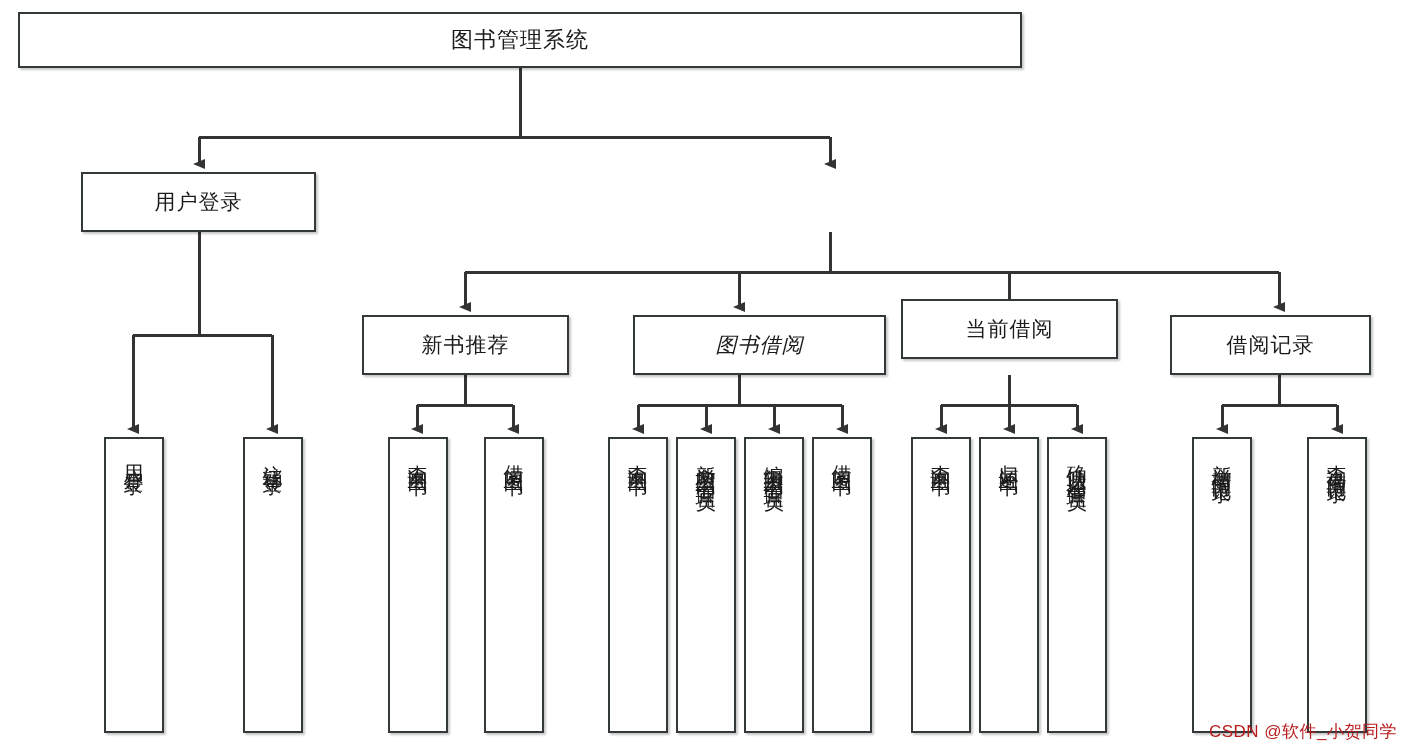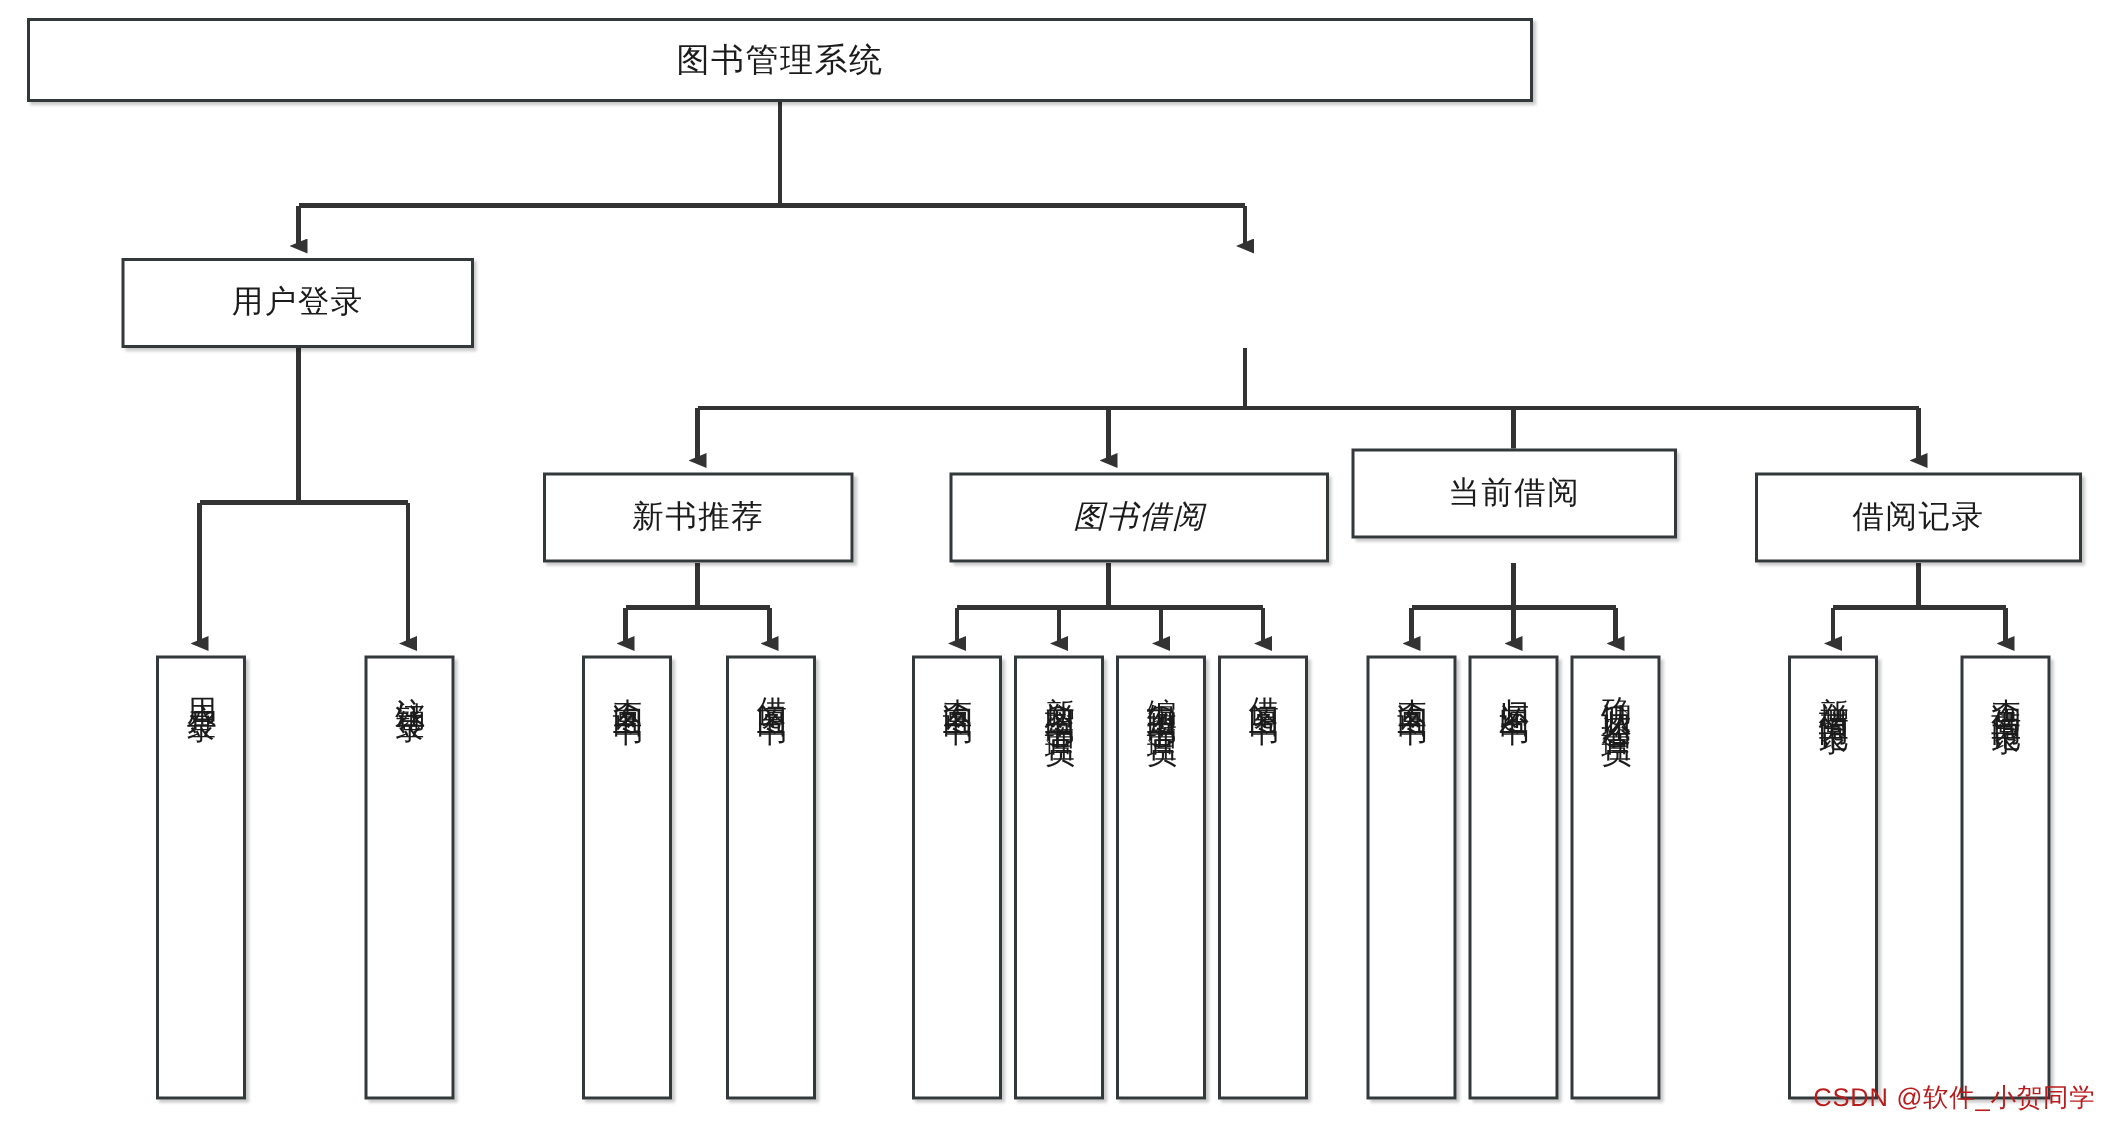--- a/index.html
+++ b/index.html
@@ -142,21 +142,21 @@
   </div>
 
   <div class="node level3" style="left:633px; top:315px; width:253px; height:60px;font-style:italic;">
     <span class="node-label">图书借阅</span>
   </div>
 
   <div class="node level3" style="left:901px; top:299px; width:217px; height:60px;">
     <span class="node-label">当前借阅</span>
   </div>
 
-  <div class="node level3" style="left:1170px; top:315px; width:218px; height:60px;">
+  <div class="node level3" style="left:1170px; top:315px; width:201px; height:60px;">
     <span class="node-label">借阅记录</span>
   </div>
 
   <div class="node leaf" style="left:104px; top:437px; width:60px; height:296px;">
     <span class="node-label">用户登录</span>
   </div>
 
   <div class="node leaf" style="left:243px; top:437px; width:60px; height:296px;">
     <span class="node-label">注销登录</span>
   </div>

